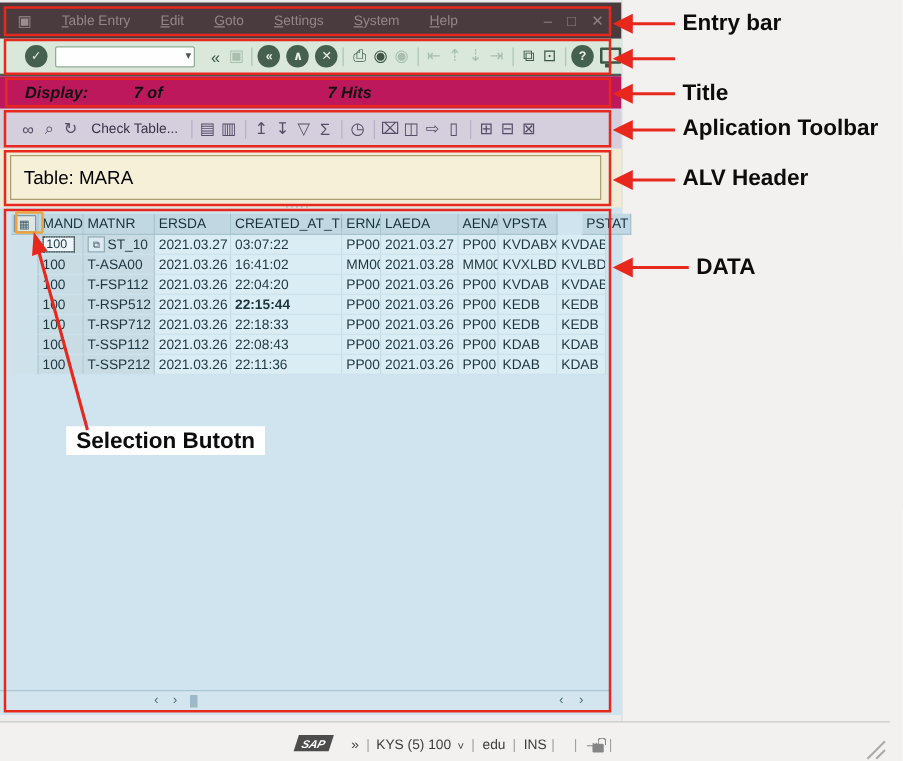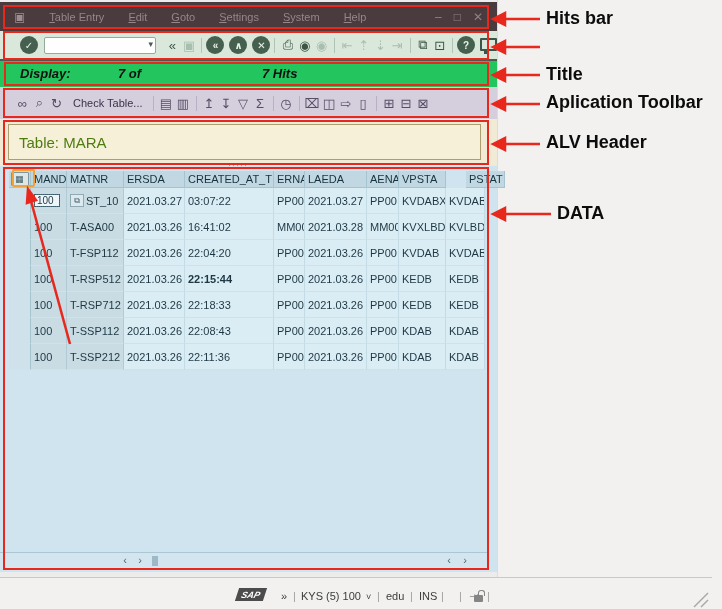--- a/index.html
+++ b/index.html
@@ -17,35 +17,35 @@
           display:flex;align-items:center;box-sizing:border-box;}
   .ic{display:inline-flex;align-items:center;justify-content:center;width:17px;height:18px;font-size:13px;color:#3d5547;cursor:default;}
   .ic.dis{color:#a9bfae;}
   .circle{width:18px;height:18px;border-radius:50%;background:#46604f;color:#e8f1ea;font-size:10px;font-weight:bold;flex:none;}
   .sep{width:1px;height:15px;background:#afc4b4;margin:0 4px;flex:none;}
   .cmdwrap{position:relative;margin-left:6px;flex:none;}
   .cmdfield{width:112px;height:17px;border:1px solid #93ac99;background:#fdfefd;border-radius:2px;font-size:11px;padding:0 14px 0 3px;box-sizing:border-box;}
   .cmdchev{position:absolute;right:3px;top:3px;font-size:9px;color:#4a5a50;}
   .monitor{width:13px;height:9px;border:2px solid #3d5547;border-radius:1px;position:relative;margin-top:-2px;}
   .monitor::after{content:"";position:absolute;left:2px;bottom:-5px;width:5px;height:3px;background:#3d5547;}
-  .titlebar{position:absolute;left:0;top:61px;width:497px;height:26px;background:#22c55e;color:#111;
+  .titlebar{position:absolute;left:0;top:61px;width:497px;height:26px;background:#be185d;color:#111;
             font-size:13px;font-weight:bold;font-style:italic;}
   .titlebar span{position:absolute;top:5px;}
   .appbar{position:absolute;left:0;top:87px;width:497px;height:32px;background:#d5cedd;display:flex;align-items:center;}
   .appbar .ic{color:#554e66;}
   .appbar .sep{background:#b9b0c6;}
   .checktable{font-size:11px;color:#39334a;margin:0 6px 0 8px;cursor:default;white-space:nowrap;}
   .alvregion{position:absolute;left:0;top:119px;width:497px;height:47px;background:#f1ebd6;}
   .alvbox{position:absolute;left:8px;top:5px;width:473px;height:36px;background:#f7f0d8;border:1px solid #ab9f72;
           box-sizing:border-box;display:flex;align-items:center;}
-  .alvtitle{margin-left:10px;font-size:15px;color:#4d7c0f;}
+  .alvtitle{margin-left:10px;font-size:15px;color:#000000;}
   .dataarea{position:absolute;left:0;top:166px;width:497px;height:406px;background:#cfe4ee;}
   
   .grid{position:absolute;left:9px;top:5px;font-size:11px;color:#1d3742;}
-  .grow{display:flex;height:26px;}
+  .grow{display:flex;height:16px;}
   .hrow{height:17px;}
   .hcell{background:#c1d8e2;border-right:1px solid #a6c4d0;border-bottom:1px solid #a6c4d0;display:flex;align-items:center;
          padding-left:3px;box-sizing:border-box;color:#16323d;overflow:hidden;white-space:nowrap;flex:none;}
   .selhead{padding:0;justify-content:center;}
   .selbtn{width:18px;height:14px;background:#dfe6e3;border:1px solid #7e98a2;border-radius:1px;display:flex;align-items:center;
           justify-content:center;font-size:9px;color:#40606c;padding:0;}
   .cell{background:#daedf5;border-right:1px solid #c3dbe5;border-bottom:1px solid #cce2ec;display:flex;align-items:center;
         padding-left:3px;box-sizing:border-box;overflow:hidden;white-space:nowrap;flex:none;}
   .key{background:#c9dce4;border-right:1px solid #b0cbd6;}
   .selc{background:#cfe2eb;border-right:1px solid #a6c4d0;padding:0;}
@@ -122,21 +122,21 @@
       <span class="ic">⊡</span>
       <span class="sep"></span>
       <span class="ic circle">?</span>
       <span class="ic" style="margin-left:5px">
           <span class="monitor"></span>
         </span>
     </div>
 
     <div class="titlebar">
       <span style="left:20px">Display:</span>
-      <span style="left:118px">7 of</span>
+      <span style="left:107px">7 of</span>
       <span style="left:262px">7 Hits</span>
     </div>
 
     <div class="appbar">
       <span class="ic" style="margin-left:14px">∞</span>
       <span class="ic">⌕</span>
       <span class="ic">↻</span>
       <span class="checktable">Check Table...</span>
       <span class="sep"></span>
       <span class="ic">▤</span>
@@ -307,25 +307,26 @@
 
   <div class="redbox" style="left:3px;top:5px;width:486px;height:24px"></div>
   <div class="redbox" style="left:3px;top:31px;width:486px;height:29px"></div>
   <div class="redbox" style="left:4px;top:62px;width:485px;height:24px"></div>
   <div class="redbox" style="left:3px;top:88px;width:486px;height:30px"></div>
   <div class="redbox" style="left:3px;top:120px;width:486px;height:45px"></div>
   <div class="redbox" style="left:3px;top:167px;width:486px;height:403px"></div>
 
   <div class="hlbox"></div>
 
-  <div class="note" style="left:546px;top:8px">Hits bar</div>
+  <div class="note" style="left:546px;top:8px">Entry bar</div>
   <div class="note" style="left:546px;top:64px">Title</div>
   <div class="note" style="left:546px;top:132px">ALV Header</div>
   <div class="note" style="left:546px;top:92px">Aplication Toolbar</div>
   <div class="note" style="left:557px;top:203px">DATA</div>
+  <div class="note whitebg" style="left:53px;top:341px">Selection Butotn</div>
 
   <svg class="overlay" width="722" height="609">
     <g stroke="#e8281c" stroke-width="2.5" fill="#e8281c">
       <line x1="540" y1="19" x2="504" y2="19"></line>
       <polygon points="493,19 505,13 505,25"></polygon>
       <line x1="540" y1="47" x2="504" y2="47"></line>
       <polygon points="493,47 505,41 505,53"></polygon>
       <line x1="540" y1="75" x2="504" y2="75"></line>
       <polygon points="493,75 505,69 505,81"></polygon>
       <line x1="540" y1="104" x2="504" y2="104"></line>

